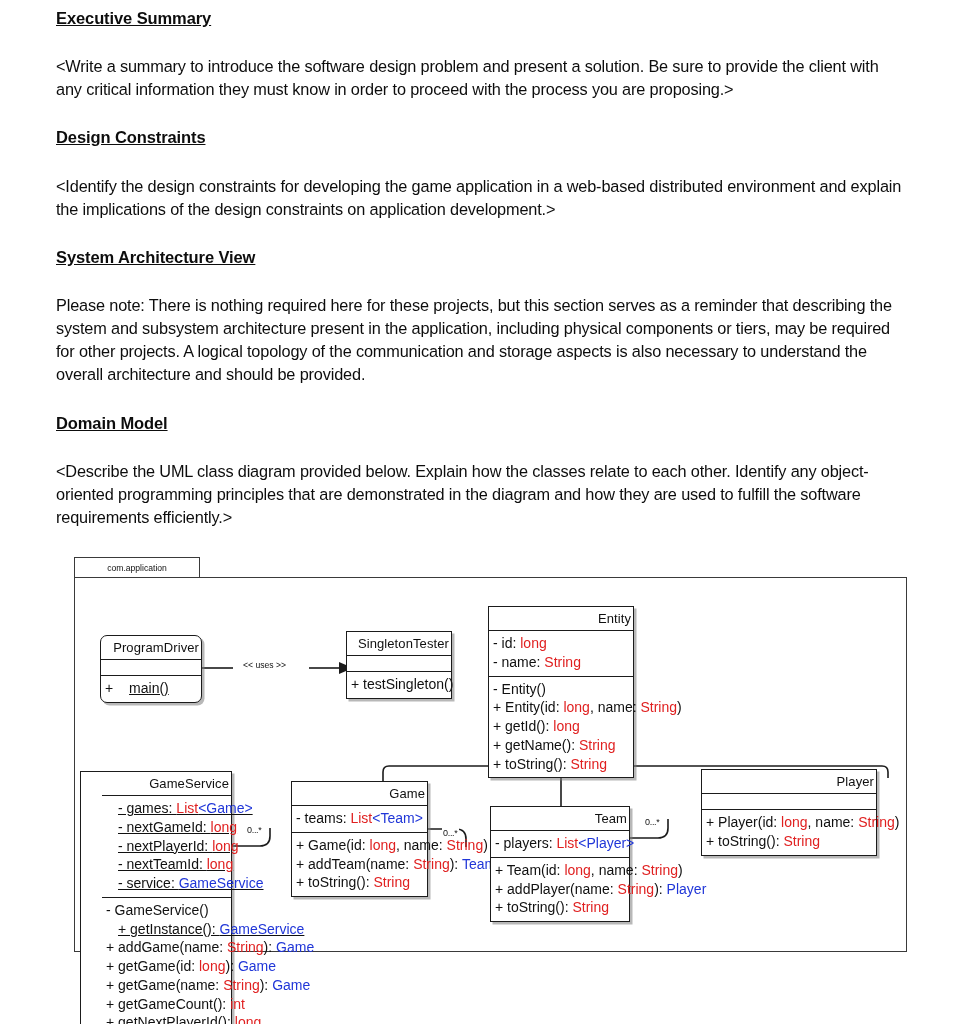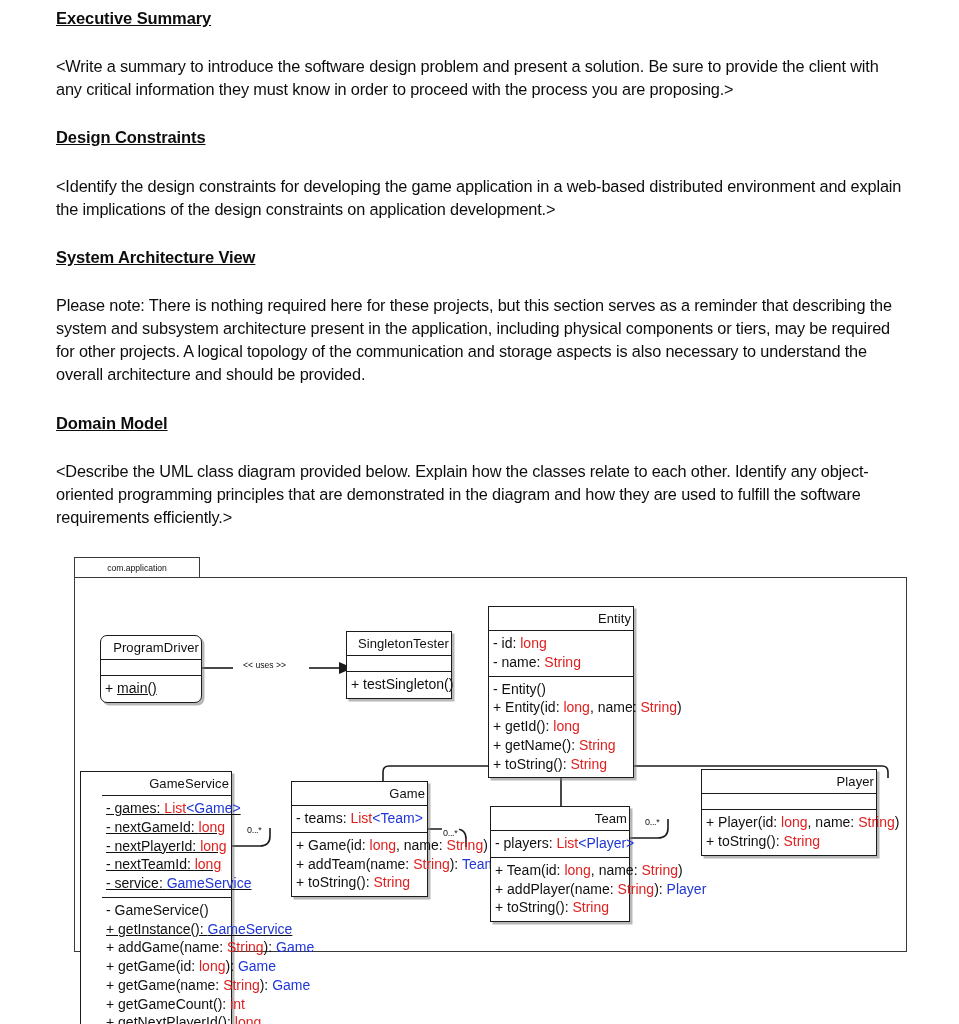--- a/index.html
+++ b/index.html
@@ -108,21 +108,21 @@
     font-size: 14px;
     line-height: 1.34;
     color: #101010;
     border-bottom: 1.3px solid #1b1b1b;
   }
   .cls .compart:last-child { border-bottom: none; }
   .cls .compart.empty { min-height: 15px; padding: 0; }
   .row { white-space: nowrap; }
   .t-red { color: #e02020; }
   .t-blue { color: #2036d8; }
-  .u { text-decoration: underline; }
+  .u { text-decoration: underline; margin-left: 12px; }
 
   
   .stereo {
     position: absolute;
     font-size: 8.6px;
     color: #111;
     z-index: 4;
     background: #fff;
     padding: 0 1px;
   }

